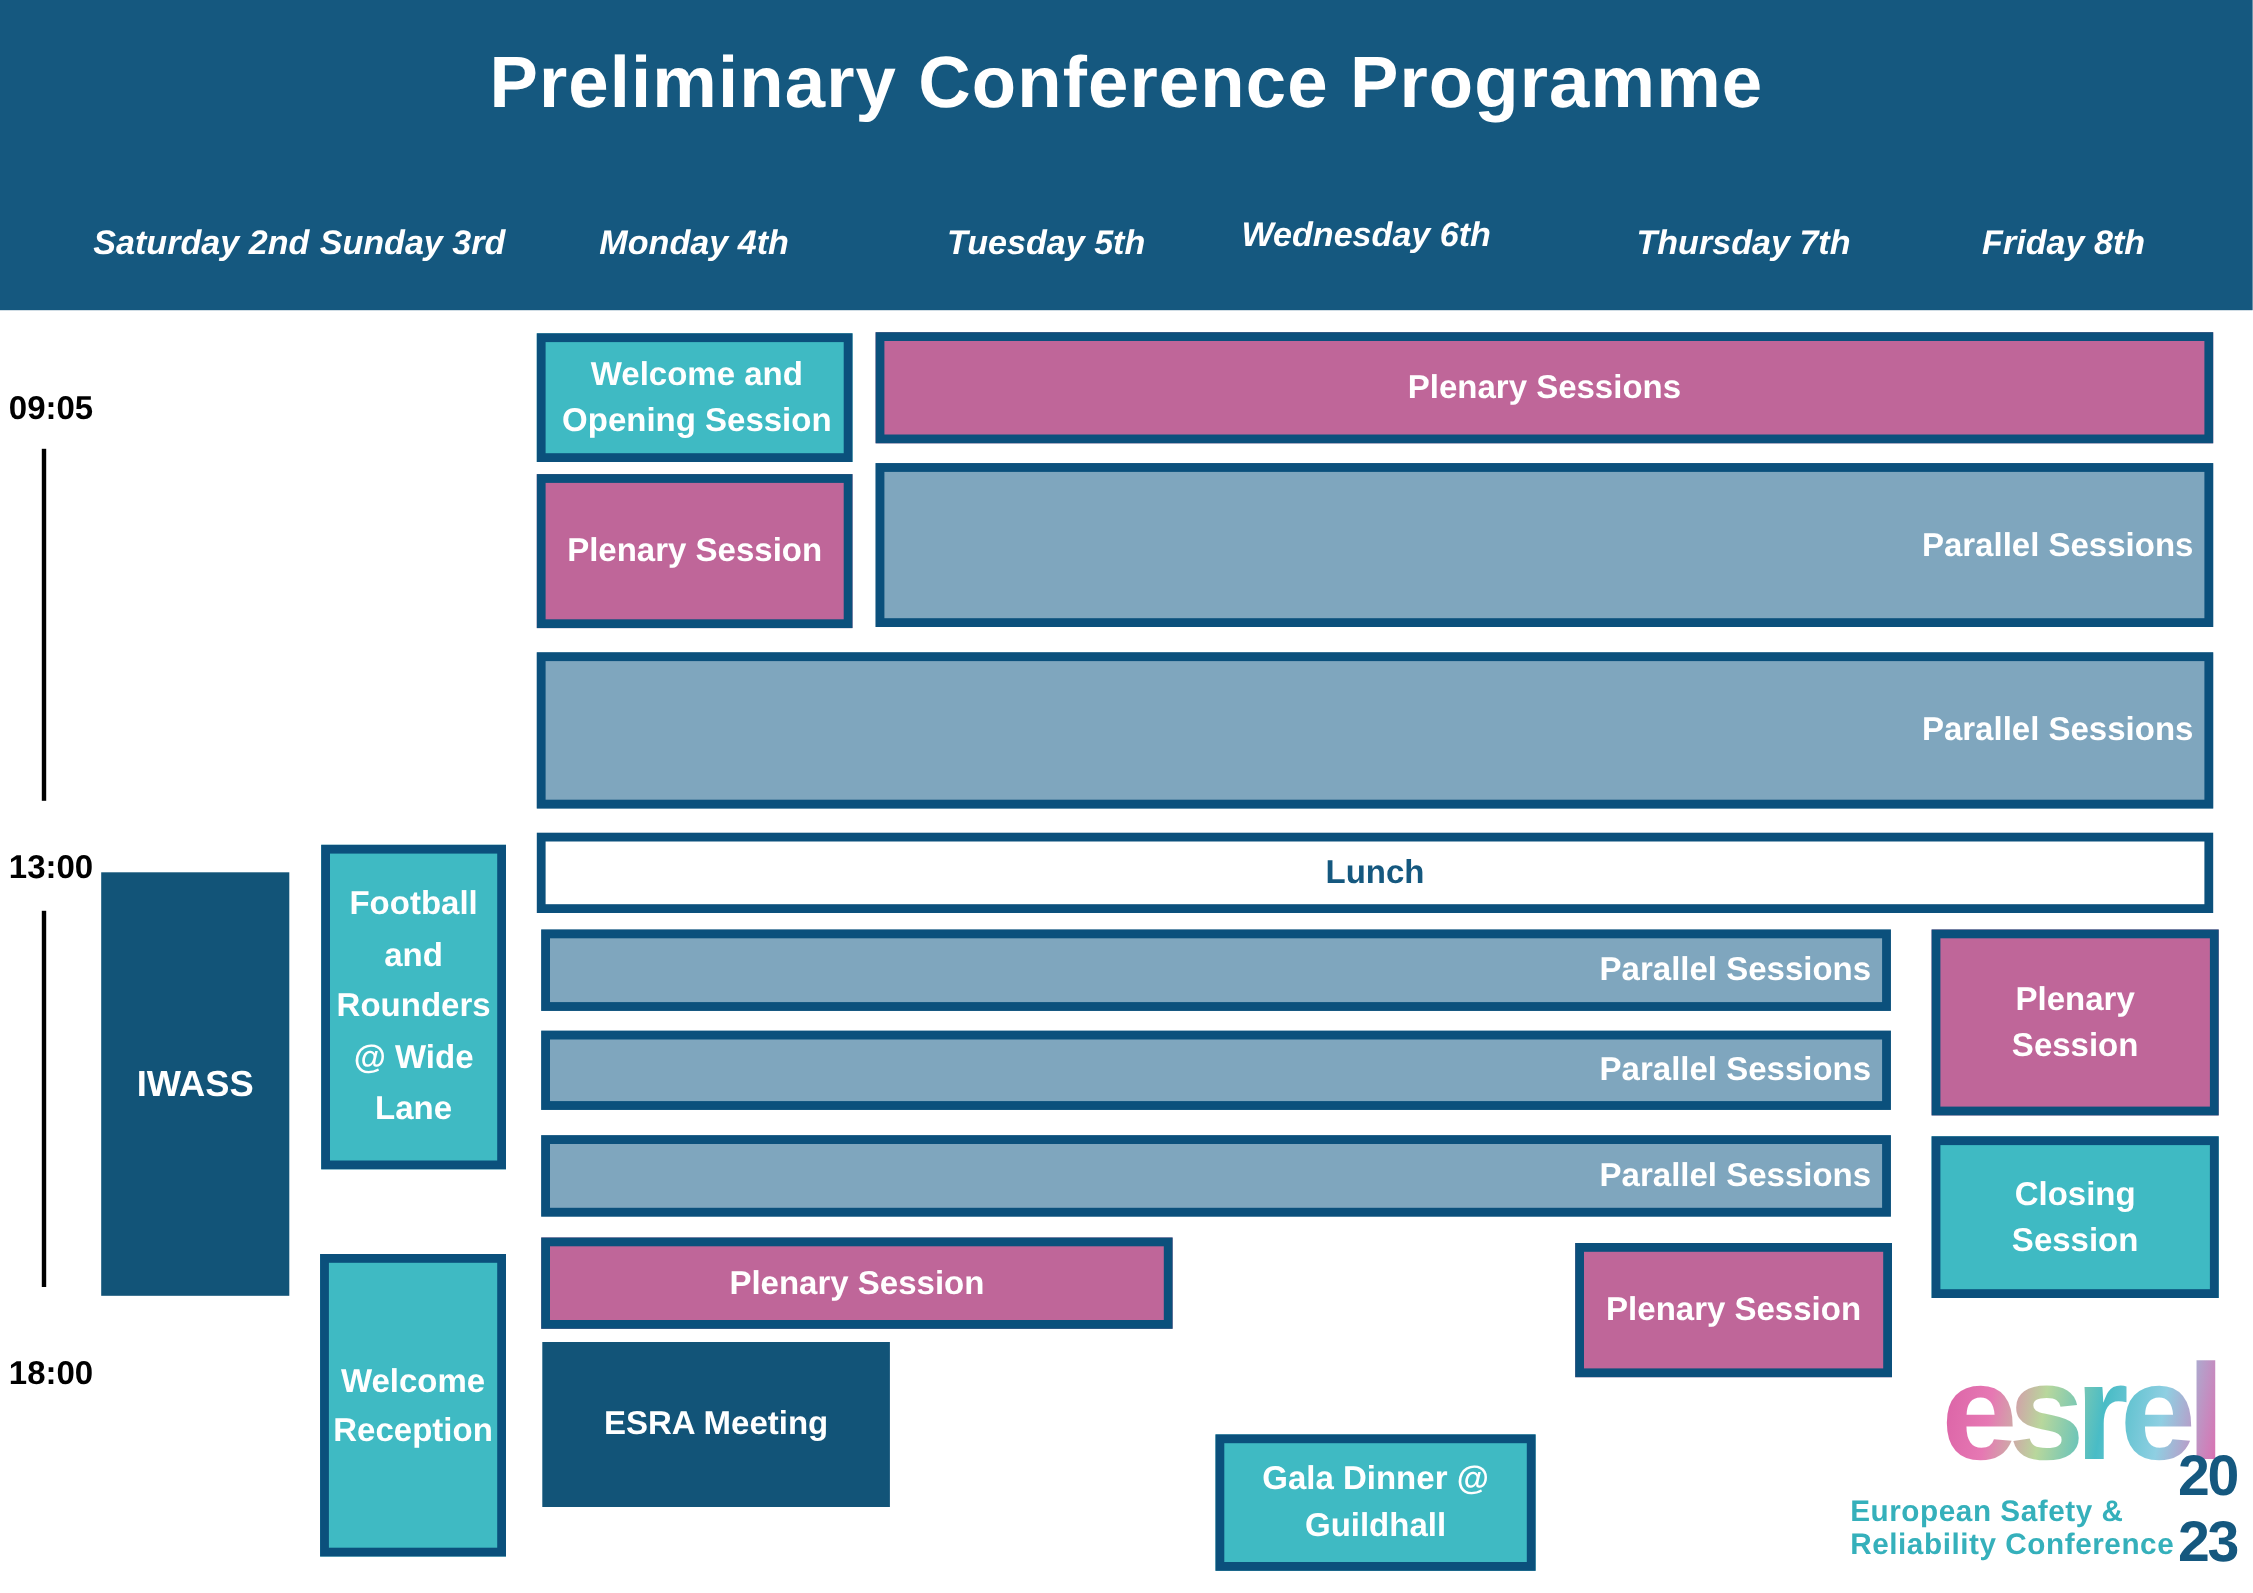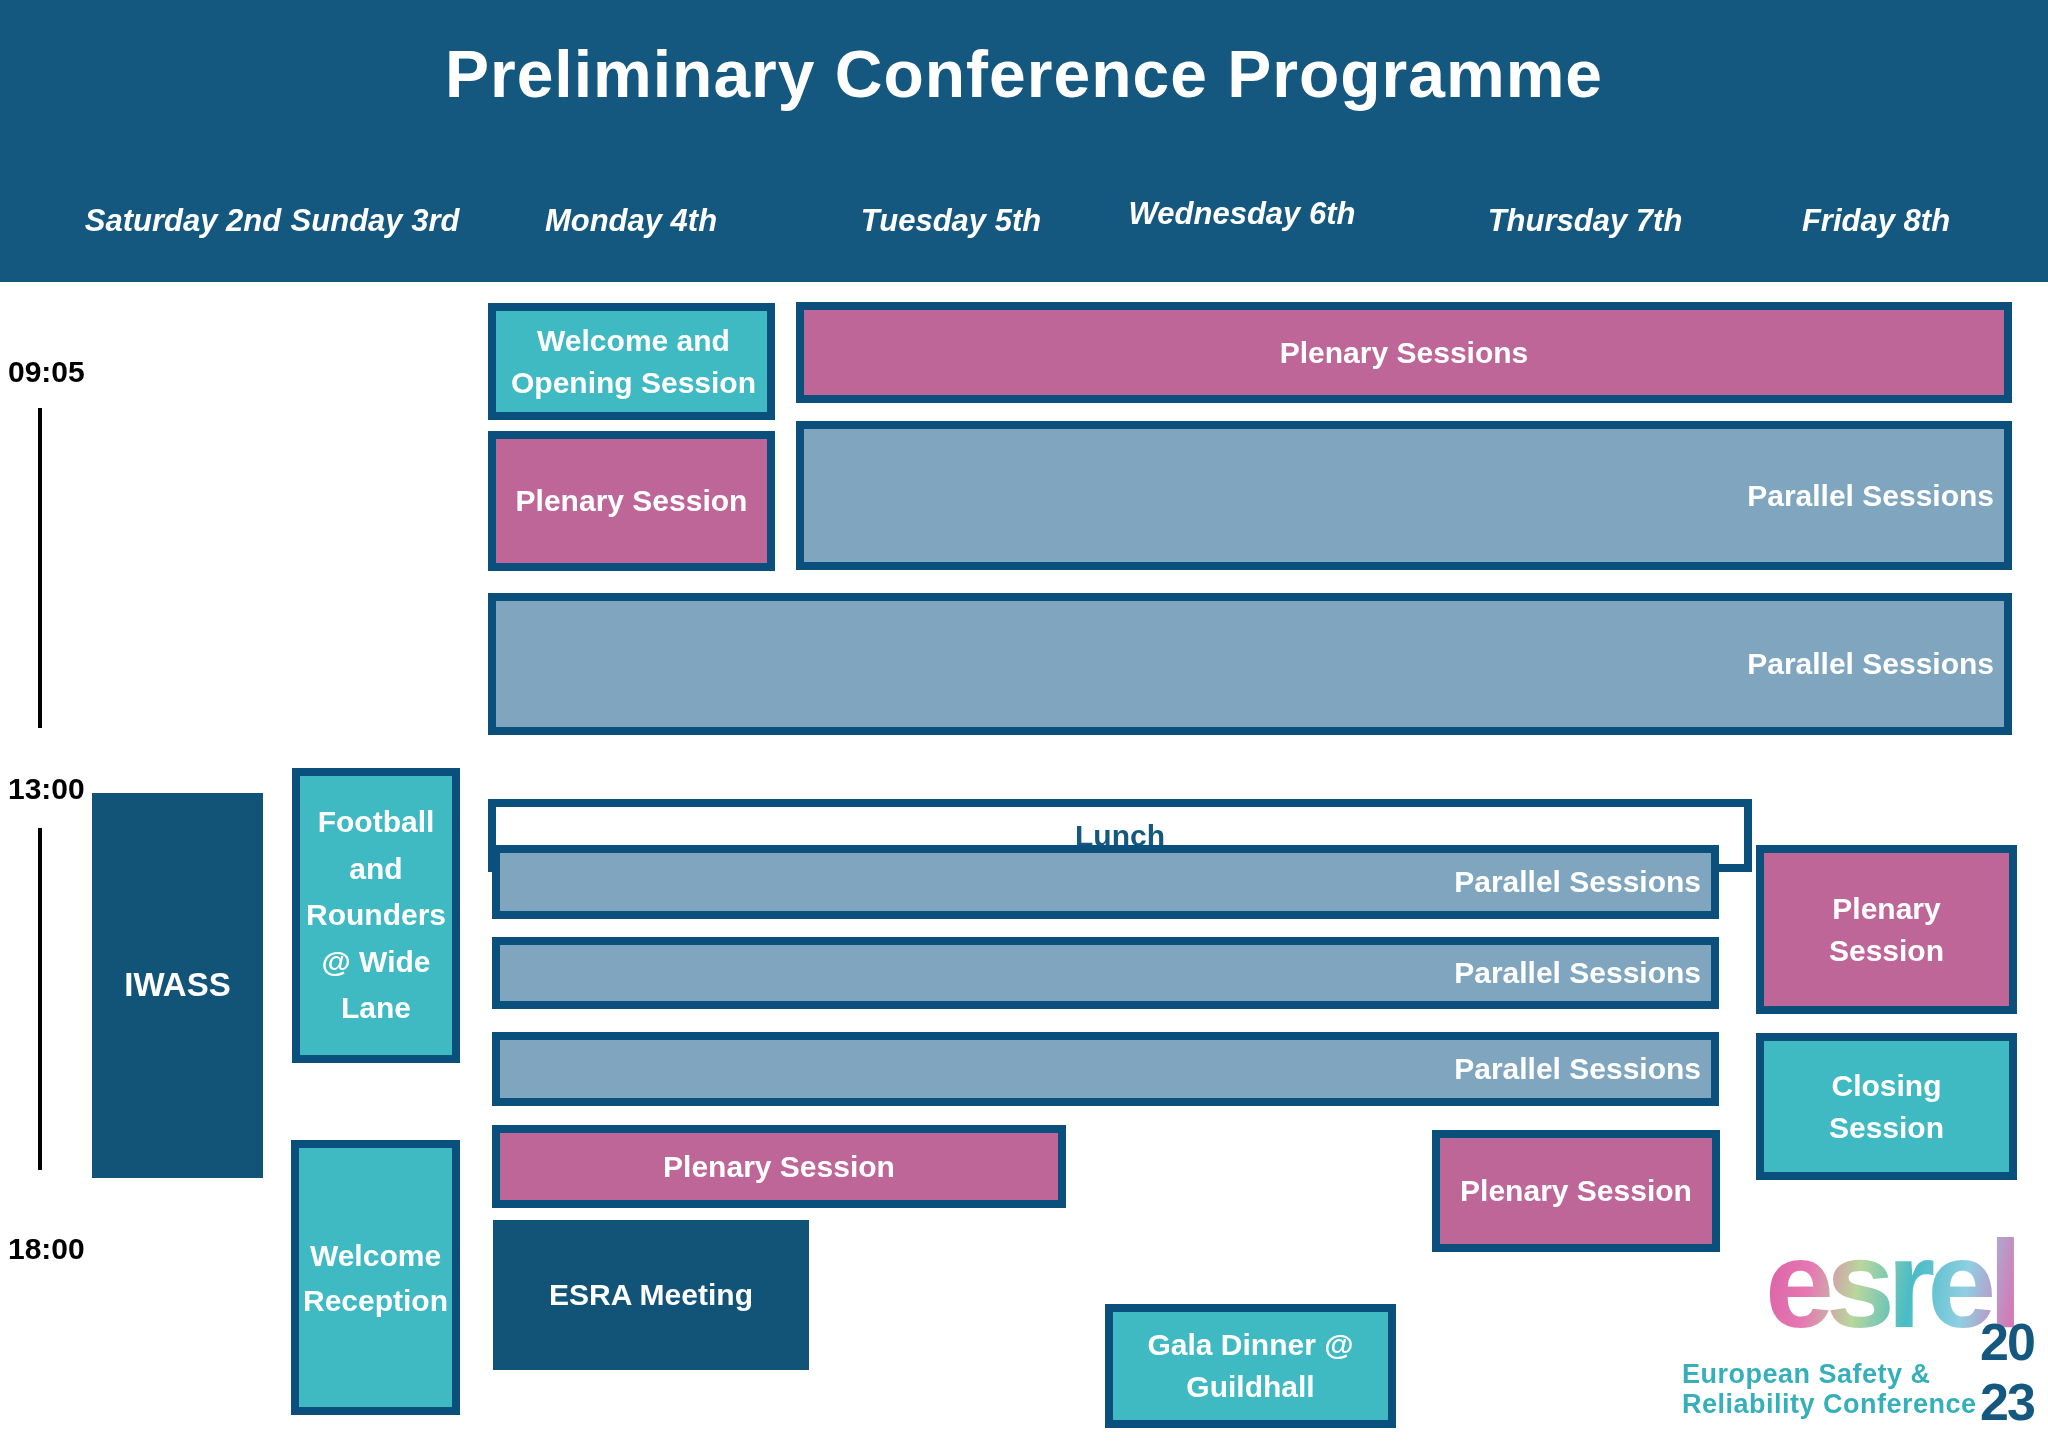--- a/index.html
+++ b/index.html
@@ -48,21 +48,21 @@
   .fill-white{background:#fff;color:var(--header);}
 
   #b-iwass{left:92px;top:793px;width:171px;height:385px;font-size:33px;}
   #b-football{left:292px;top:768px;width:168px;height:295px;line-height:1.55;}
   #b-welcome-reception{left:291px;top:1140px;width:169px;height:275px;line-height:1.5;}
   #b-welcome-opening{left:488px;top:303px;width:287px;height:117px;padding-left:14px;}
   #b-monday-plenary{left:488px;top:431px;width:287px;height:140px;}
   #b-plenary-sessions{left:796px;top:302px;width:1216px;height:101px;}
   #b-parallel-tue-fri{left:796px;top:421px;width:1216px;height:149px;}
   #b-parallel-all-week{left:488px;top:593px;width:1524px;height:142px;}
-  #b-lunch{left:488px;top:799px;width:1264px;height:73px;}
+  #b-lunch{left:488px;top:757px;width:1524px;height:73px;}
   #b-parallel-1{left:492px;top:845px;width:1227px;height:74px;}
   #b-parallel-2{left:492px;top:937px;width:1227px;height:72px;}
   #b-parallel-3{left:492px;top:1032px;width:1227px;height:74px;}
   #b-monday-evening-plenary{left:492px;top:1125px;width:574px;height:83px;}
   #b-esra{left:493px;top:1220px;width:316px;height:150px;}
   #b-gala{left:1105px;top:1304px;width:291px;height:124px;}
   #b-thursday-plenary{left:1432px;top:1130px;width:288px;height:122px;}
   #b-friday-plenary{left:1756px;top:845px;width:261px;height:169px;}
   #b-closing{left:1756px;top:1033px;width:261px;height:147px;}
 

